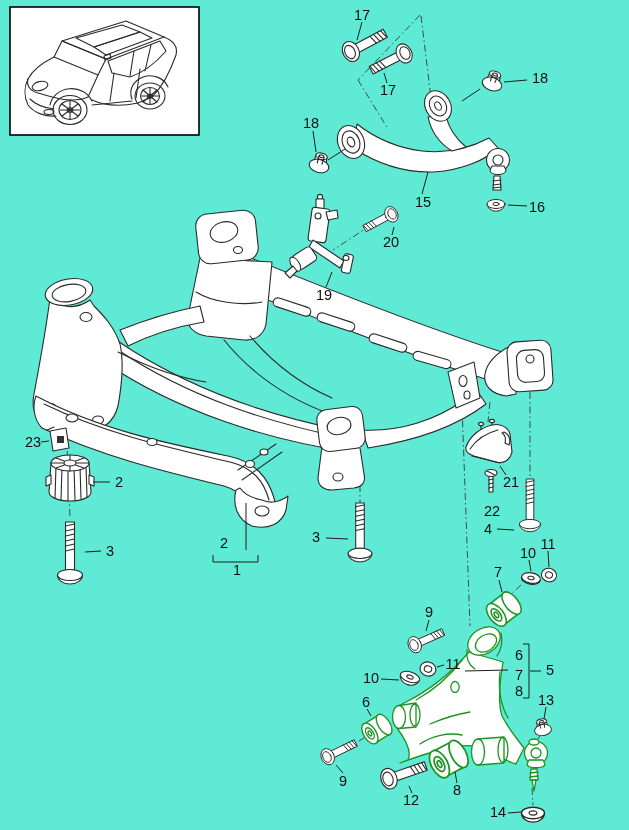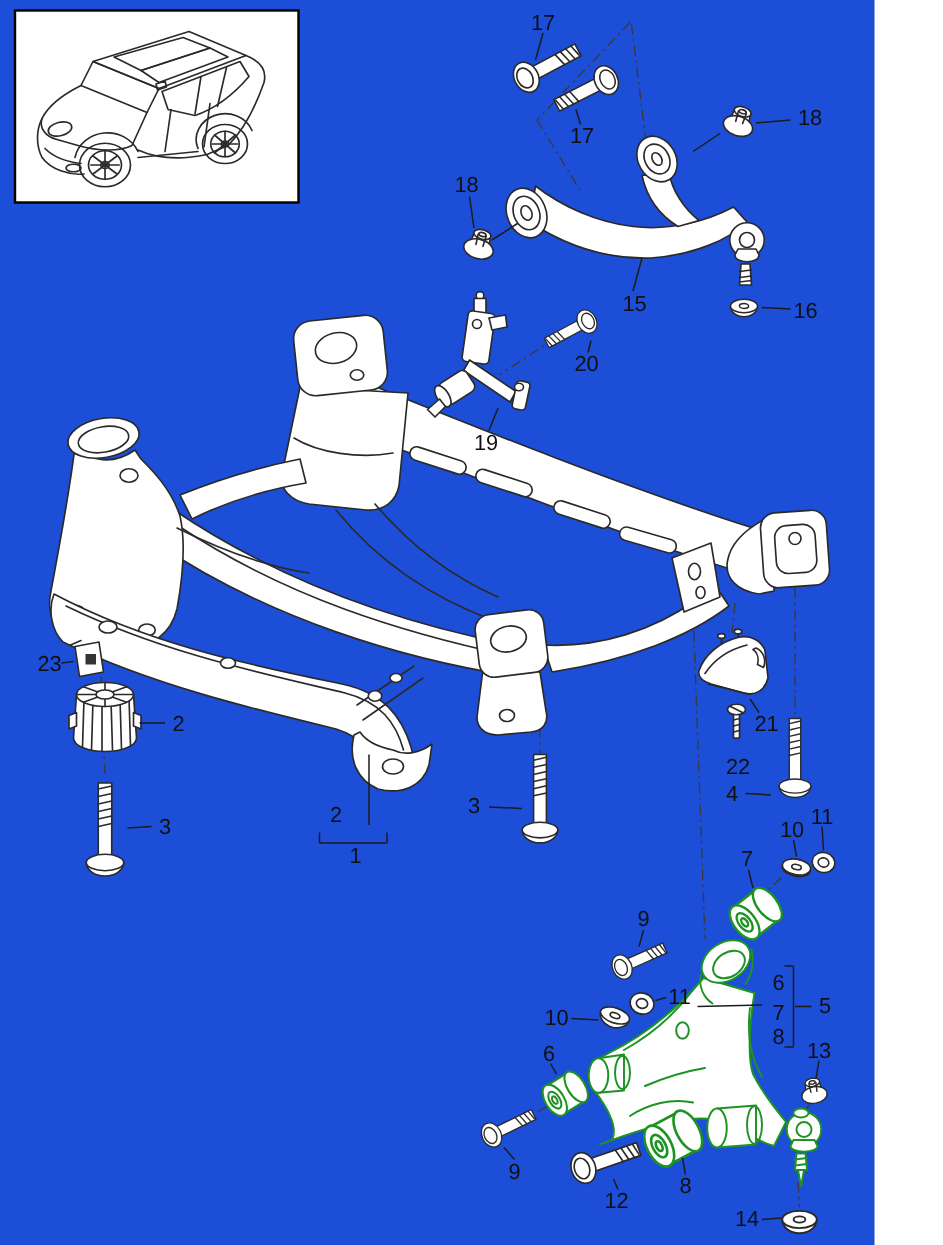--- a/index.html
+++ b/index.html
@@ -1,16 +1,16 @@
 <!DOCTYPE html>
 <html><head>
 <meta charset="utf-8">
 <style>
   html,body{margin:0;padding:0;background:#ffffff;}
-  .stage{position:relative;width:583px;height:830px;background:#1d4ed8;overflow:hidden;
+  .stage{position:relative;width:629px;height:830px;background:#5eead4;overflow:hidden;
          font-family:"Liberation Sans",sans-serif;}
   svg{display:block;}
   .ln  {fill:none;stroke:#2a2a2a;stroke-width:1.1;stroke-linecap:round;stroke-linejoin:round;}
   .fw  {fill:#ffffff;stroke:#2a2a2a;stroke-width:1.1;stroke-linecap:round;stroke-linejoin:round;}
   .fw2 {fill:#ffffff;stroke:#000000;stroke-width:1.6;}
   .gln {fill:none;stroke:#1d9322;stroke-width:1.3;stroke-linecap:round;stroke-linejoin:round;}
   .gfw {fill:#ffffff;stroke:#1d9322;stroke-width:1.3;stroke-linecap:round;stroke-linejoin:round;}
   .dash{fill:none;stroke:#3a3a3a;stroke-width:0.9;stroke-dasharray:7 3 1.5 3;}
   .leader{fill:none;stroke:#1c1c1c;stroke-width:1;}
   .callout{font:14.5px "Liberation Sans",sans-serif;fill:#101010;}

